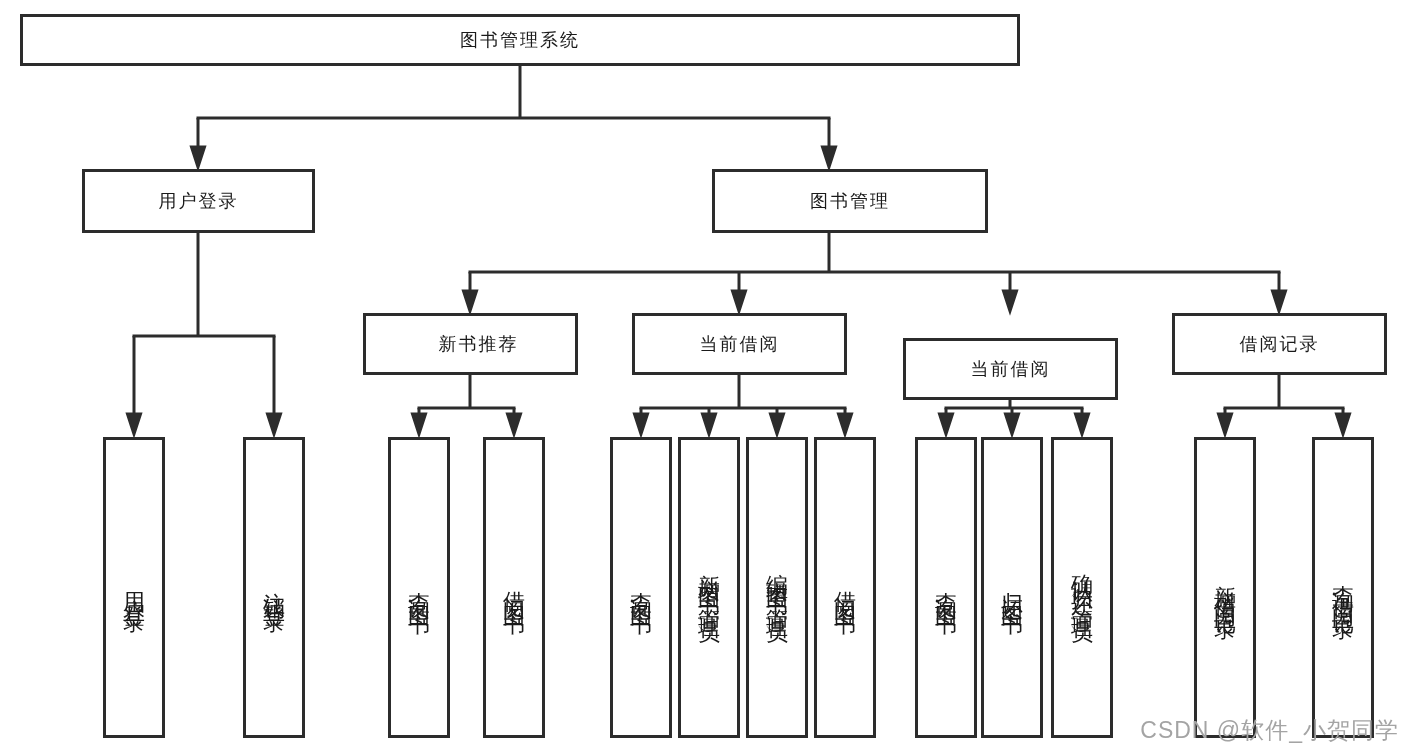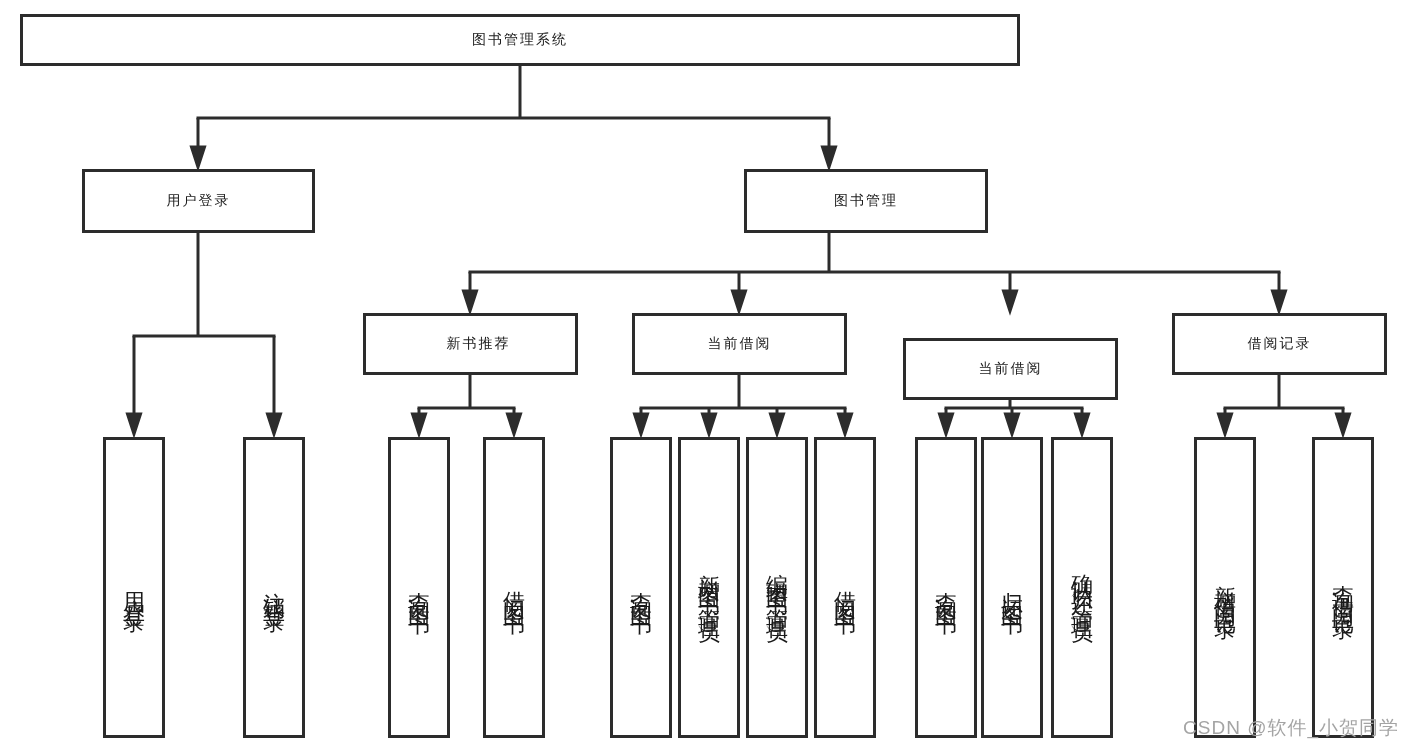--- a/index.html
+++ b/index.html
@@ -16,56 +16,56 @@
     box-sizing:border-box;
     border:3px solid #2c2c2c;
     background:#ffffff;
     display:flex;
     align-items:center;
     justify-content:center;
     color:#1a1a1a;
     z-index:1;
   }
   .hlabel{
-    font-size:14px;
+    font-size:18px;
     letter-spacing:2px;
     white-space:nowrap;
   }
   .vtext{
     writing-mode:vertical-rl;
     text-orientation:mixed;
     font-size:22px;
     letter-spacing:7px;
     line-height:1;
   }
   
   .n-root{left:20px;top:14px;width:1000px;height:52px;}
   
   .n-l2{top:169px;height:64px;}
   .n-user-login{left:82px;width:233px;}
-  .n-book-mgmt{left:744px;width:244px;}
+  .n-book-mgmt{left:712px;width:276px;}
   
   .n-l3{top:313px;width:215px;height:62px;}
   .n-new-book{left:363px;padding-left:16px;}
   .n-book-borrow{left:632px;}
   .n-current-borrow{left:903px;margin-top:25px;}
   .n-borrow-records{left:1172px;text-align:right;}
   
   .n-leaf{top:437px;width:62px;height:301px;}
   .x103{left:103px;} .x243{left:243px;}
   .x388{left:388px;} .x483{left:483px;}
   .x610{left:610px;} .x678{left:678px;} .x746{left:746px;} .x814{left:814px;}
   .x915{left:915px;} .x981{left:981px;} .x1051{left:1051px;}
   .x1194{left:1194px;} .x1312{left:1312px;}
   .watermark{
     position:absolute;
     right:6px;
     top:715px;
     z-index:2;
-    font-size:19px;
+    font-size:23px;
     letter-spacing:1px;
     color:#a4a4a4;
     white-space:nowrap;
   }
 </style>
 </head>
 <body>
 
 <div id="canvas">
 

